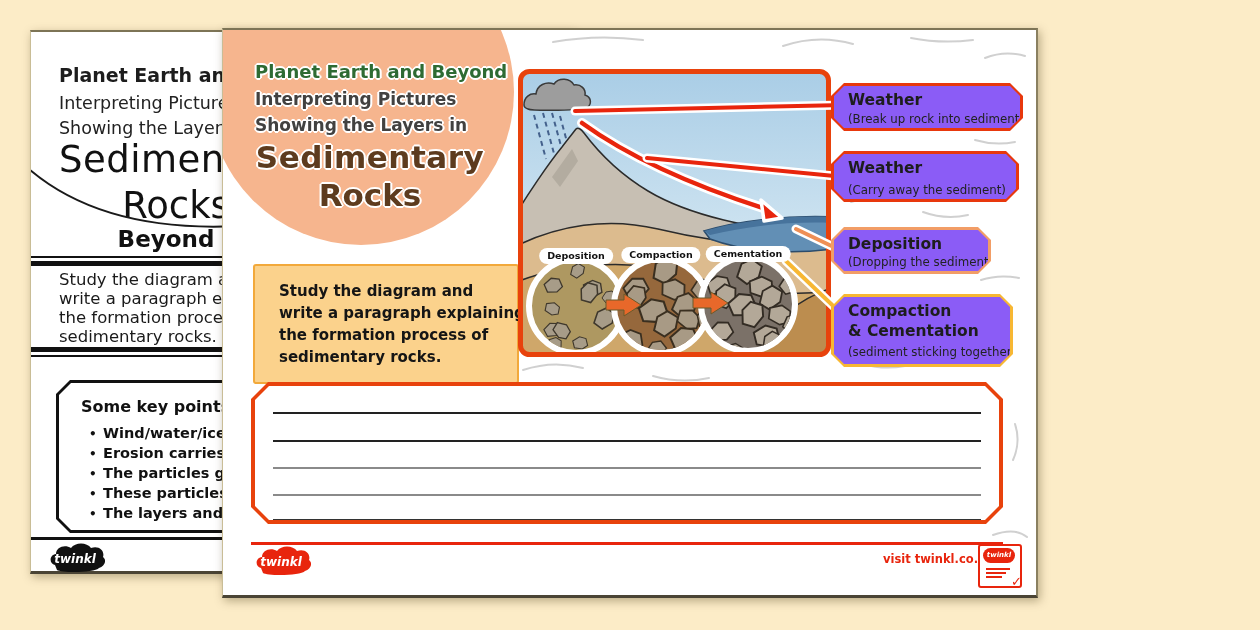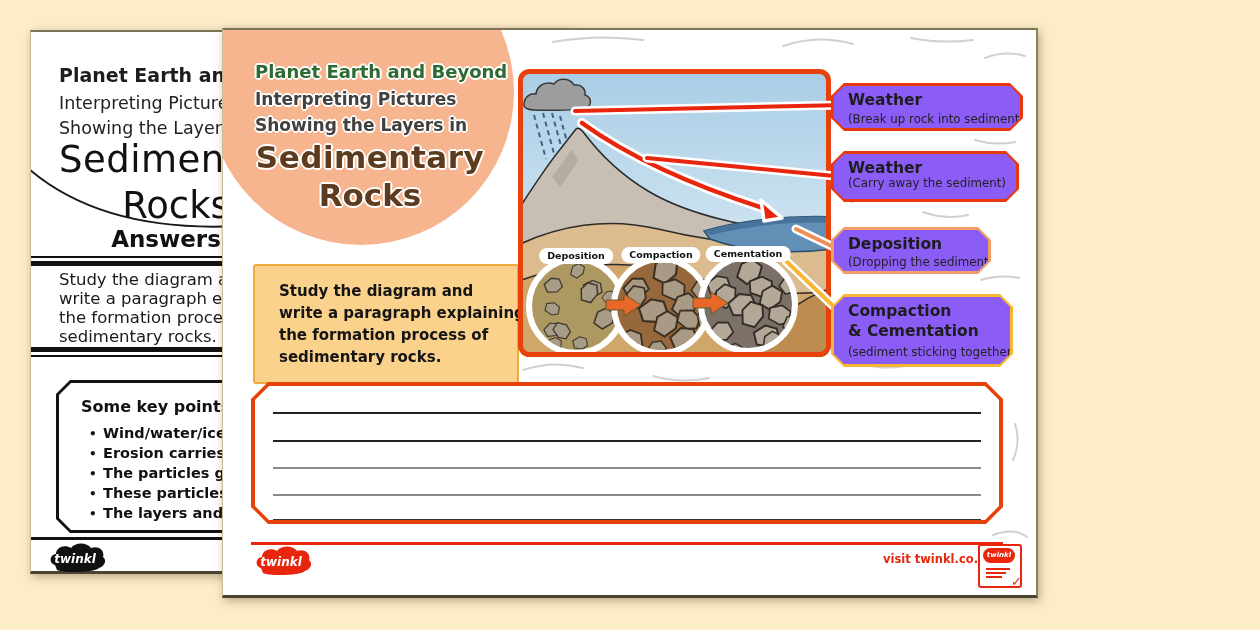--- a/index.html
+++ b/index.html
@@ -51,21 +51,21 @@
   .co{position:absolute;z-index:6;
     clip-path:polygon(13px 0,calc(100% - 13px) 0,100% 13px,100% calc(100% - 13px),calc(100% - 13px) 100%,13px 100%,0 calc(100% - 13px),0 13px);}
   .co-in{position:absolute;left:3px;top:3px;right:3px;bottom:3px;background:#8b5cf6;
     clip-path:polygon(10px 0,calc(100% - 10px) 0,100% 10px,100% calc(100% - 10px),calc(100% - 10px) 100%,10px 100%,0 calc(100% - 10px),0 10px);}
   .co-title{position:absolute;left:14px;top:5px;font-size:15.5px;font-weight:bold;color:#1d1d1d;white-space:nowrap;}
   .co-desc{position:absolute;left:14px;font-size:11.8px;color:#222;white-space:nowrap;}
   .co-weather{left:608px;top:53px;width:192px;height:48px;background:#e8380d;}
   .co-erosion{left:608px;top:121px;width:188px;height:51px;background:#e8380d;}
   .co-deposition{left:608px;top:197px;width:160px;height:47px;background:#f29d66;}
   .co-compaction{left:608px;top:264px;width:182px;height:73px;background:#f7b733;}
-  .co-weather .co-desc{top:26px;} .co-erosion .co-desc{top:22px;}
+  .co-weather .co-desc{top:26px;} .co-erosion .co-desc{top:29px;}
   .co-deposition .co-desc{top:25px;}
   .co-compaction .co-title2{position:absolute;left:14px;top:25px;font-size:15.5px;font-weight:bold;color:#1d1d1d;white-space:nowrap;}
   .co-compaction .co-desc{top:48px;}
 
   
   .writing{position:absolute;left:28px;top:352px;width:752px;height:142px;background:#e8420c;z-index:3;
     clip-path:polygon(17px 0,calc(100% - 17px) 0,100% 17px,100% calc(100% - 17px),calc(100% - 17px) 100%,17px 100%,0 calc(100% - 17px),0 17px);}
   .writing-in{position:absolute;left:4px;top:4px;right:4px;bottom:4px;background:#fff;
     clip-path:polygon(14px 0,calc(100% - 14px) 0,100% 14px,100% calc(100% - 14px),calc(100% - 14px) 100%,14px 100%,0 calc(100% - 14px),0 14px);}
   .wline{position:absolute;left:18px;right:18px;}
@@ -92,21 +92,21 @@
 
   <div class="page back-page">
     <svg class="bp-arc" width="540" height="539">
       <path d="M-12,128 Q70,208 235,192" fill="none" stroke="#1a1a1a" stroke-width="2"></path>
     </svg>
     <div class="bp-series">Planet Earth and Beyond</div>
     <div class="bp-sub bp-sub1">Interpreting Pictures</div>
     <div class="bp-sub bp-sub2">Showing the Layers in</div>
     <div class="bp-title">Sedimentary</div>
     <div class="bp-title2">Rocks</div>
-    <div class="bp-answers">Answers</div>
+    <div class="bp-answers">Beyond</div>
     <div class="bp-rule r1"></div>
     <div class="bp-rule r2"></div>
     <div class="bp-instr">
       <span style="display:block">Study the diagram and</span>
       <span style="display:block">write a paragraph explaining</span>
       <span style="display:block">the formation process of</span>
       <span style="display:block">sedimentary rocks.</span>
     </div>
     <div class="bp-rule r3"></div>
     <div class="bp-rule r4"></div>

